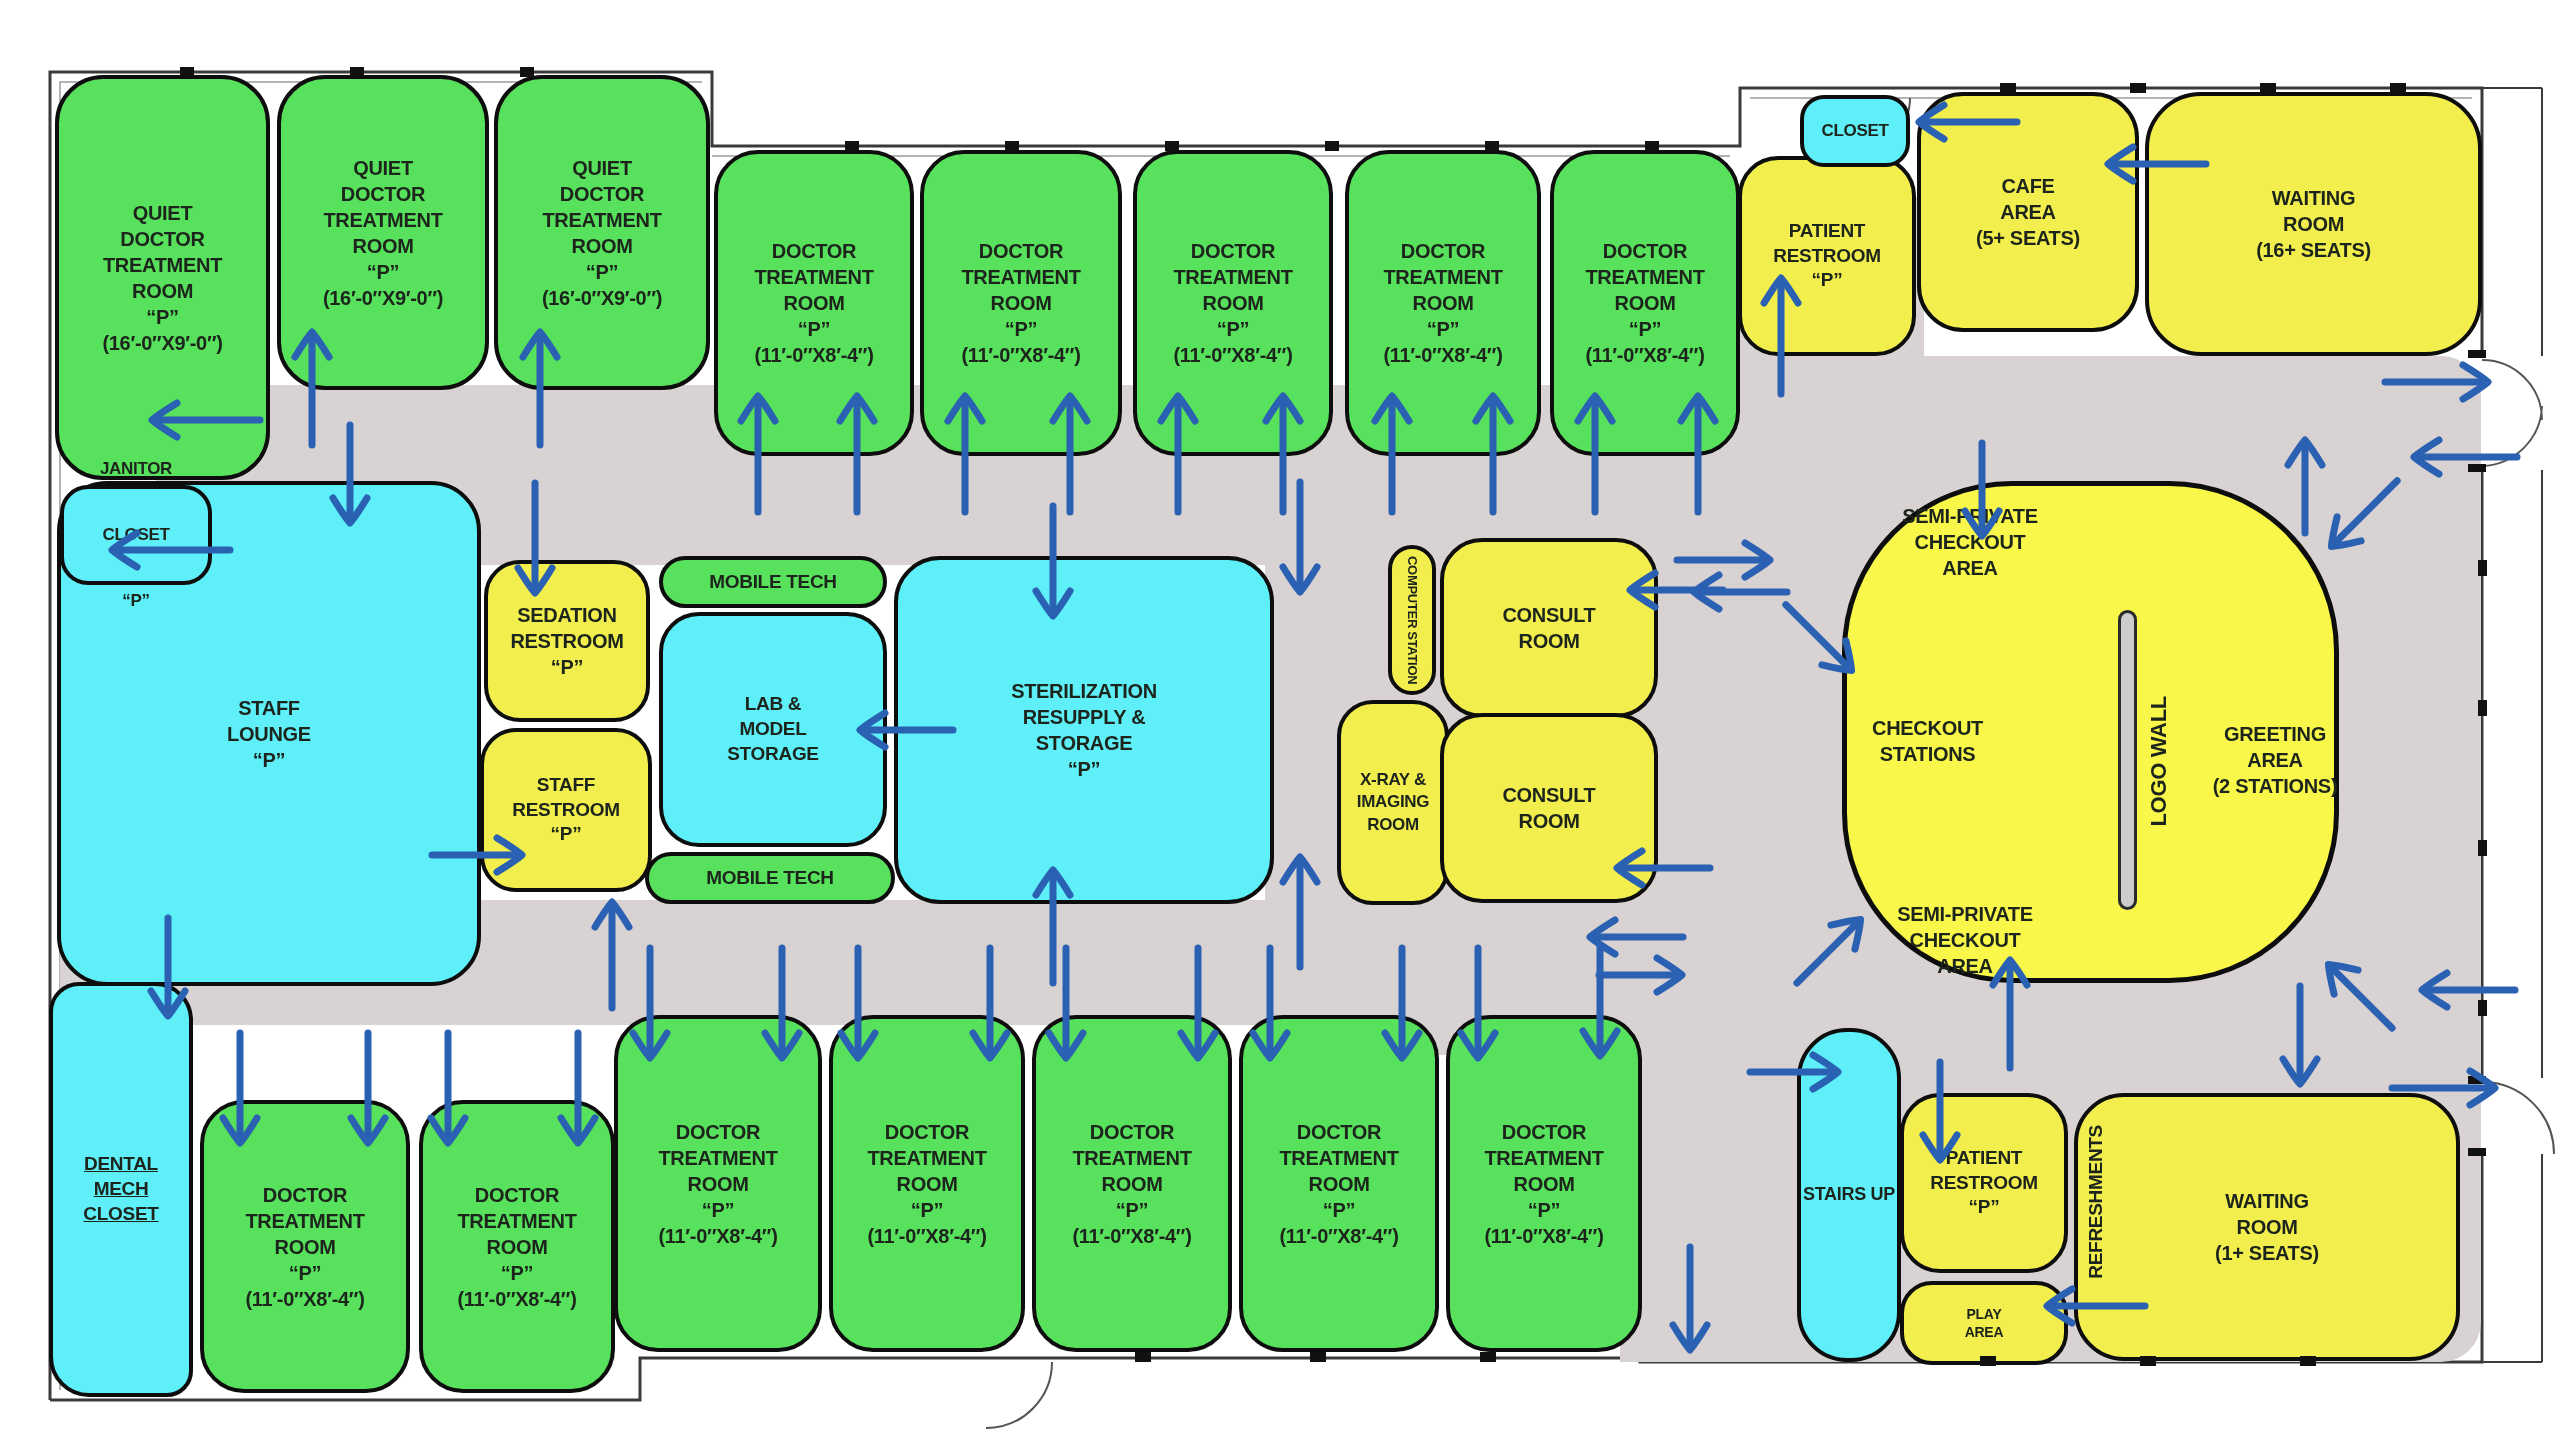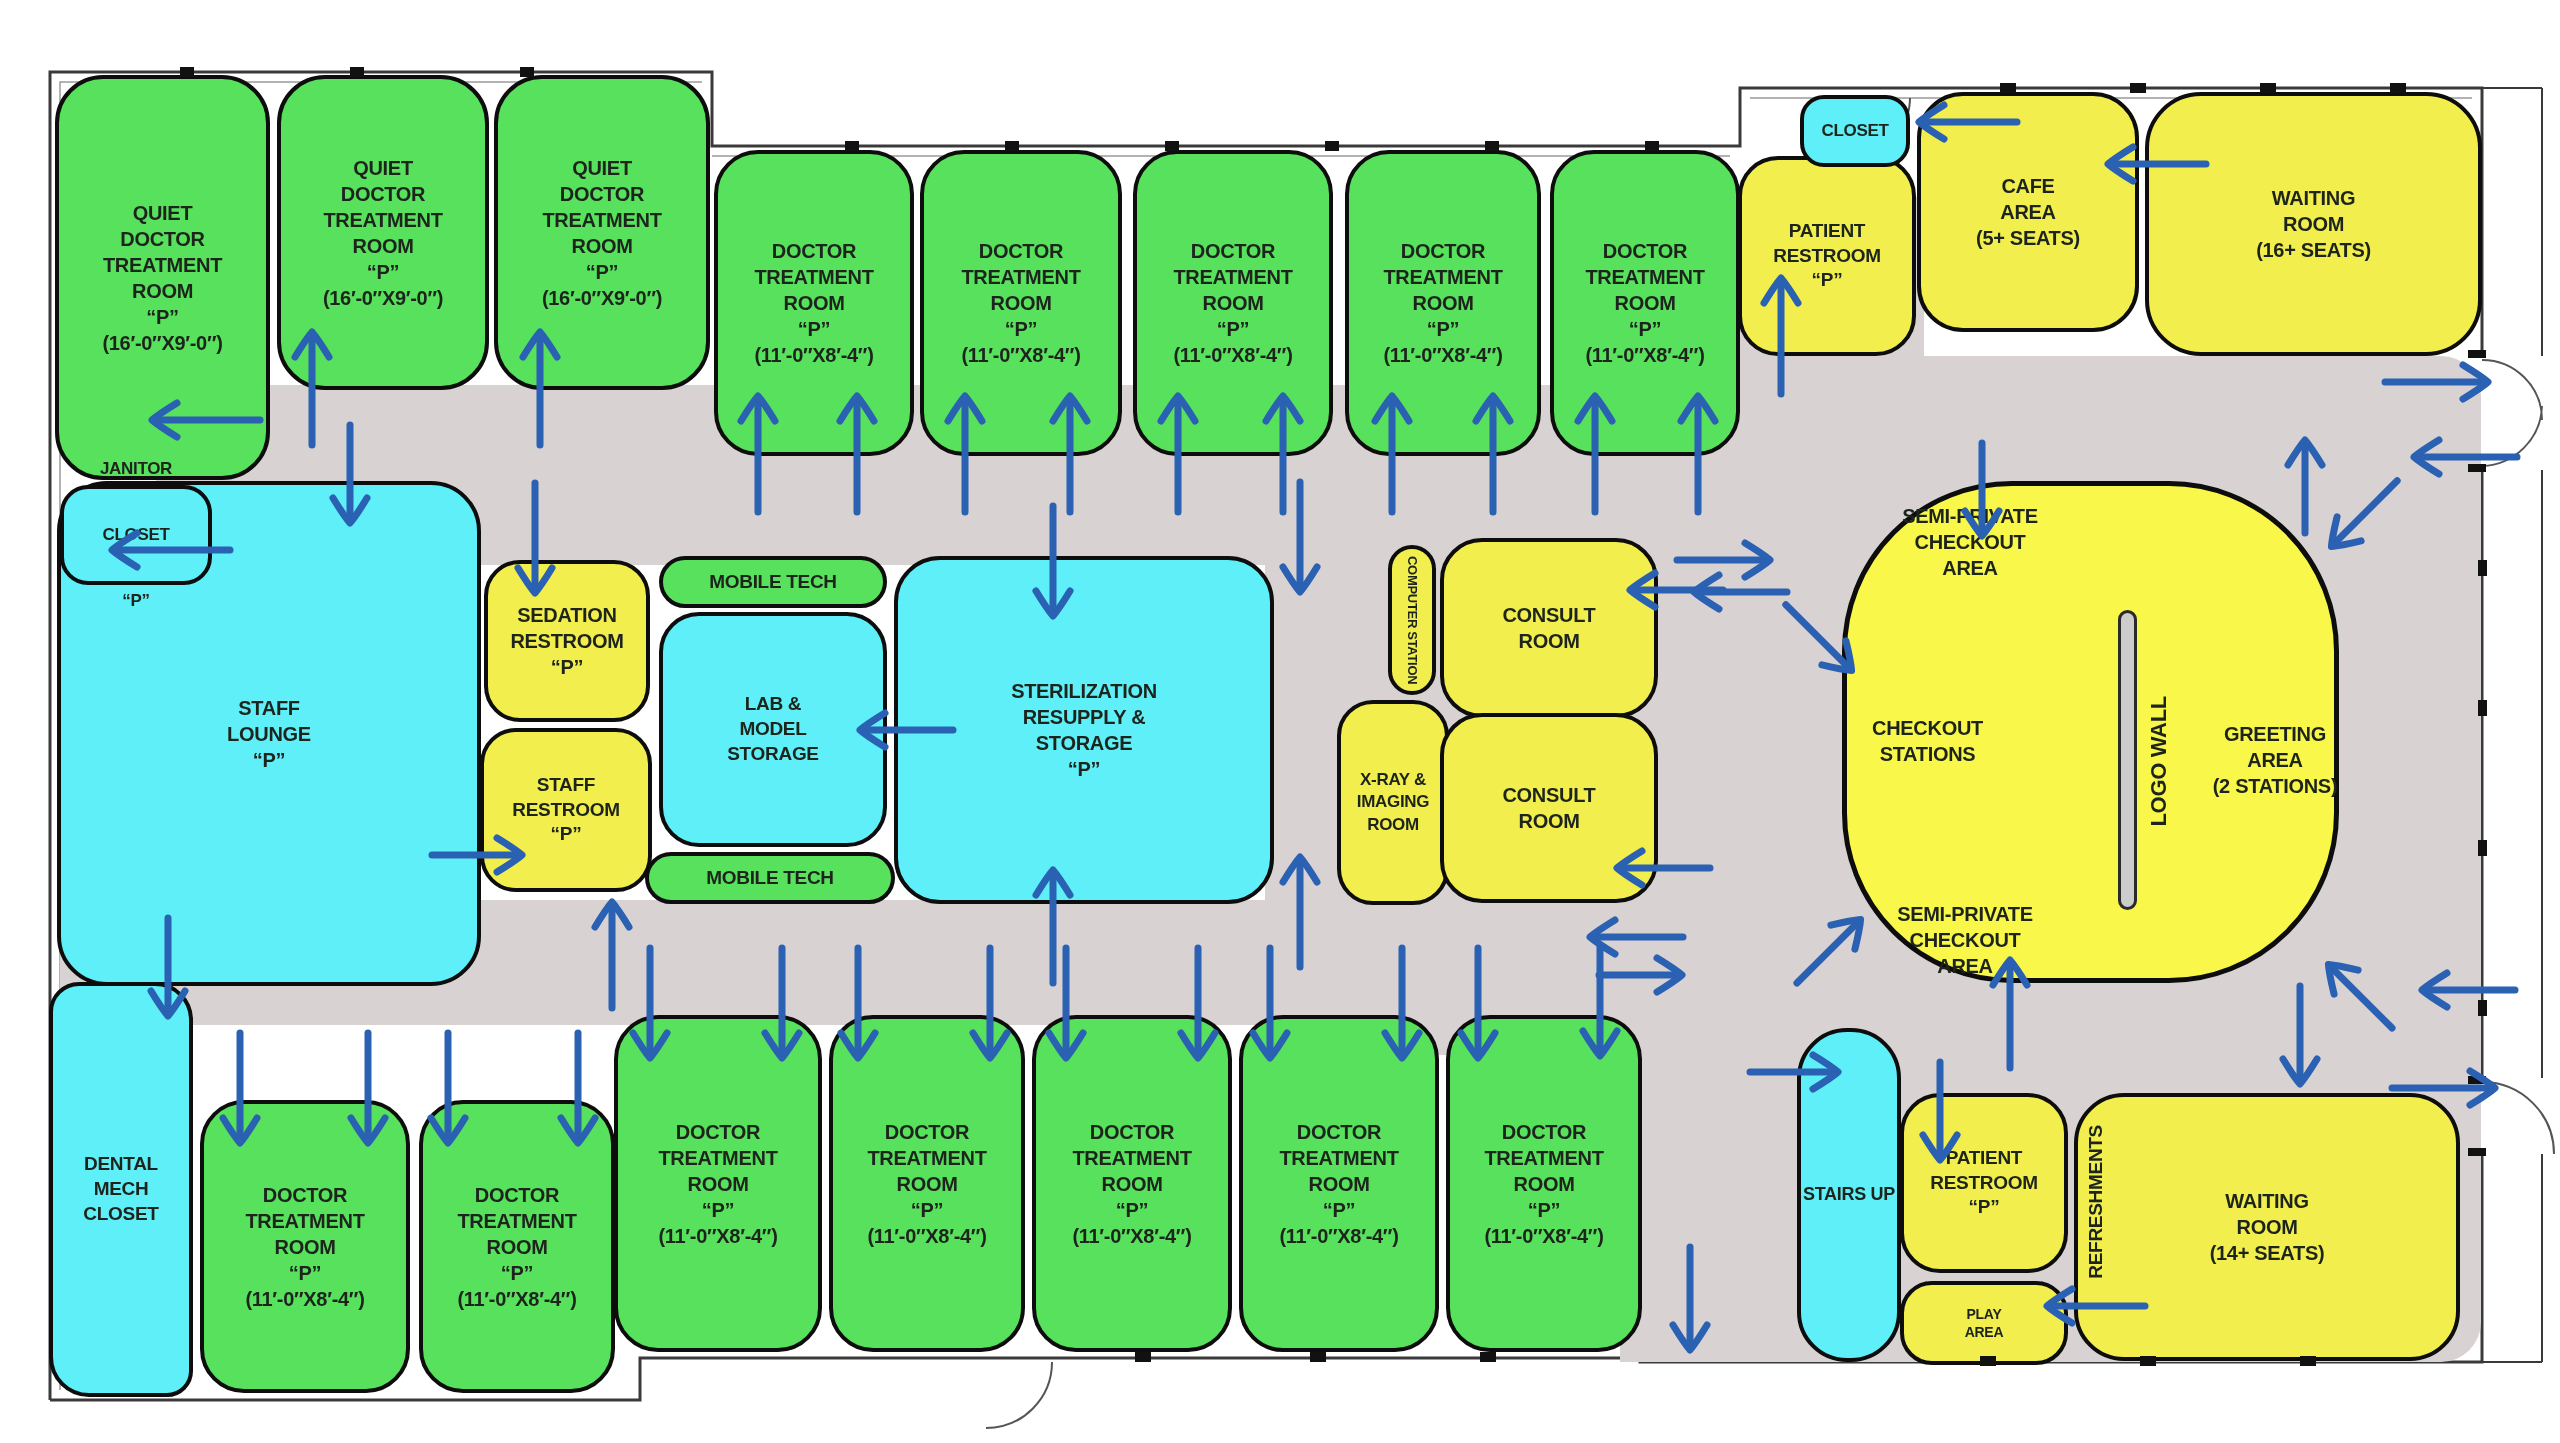--- a/index.html
+++ b/index.html
@@ -13,21 +13,21 @@
   .green{background:#57e15c;}
   .cyan{background:#5eeff8;}
   .yellow{background:#f2ee4e;}
   .blob{background:#f8f74a;border-width:5px;}
   .graybar{background:#cccccc;border-width:3px;border-color:#2a2a2a;}
   .none{border:none !important;background:transparent !important;}
   .vert{flex-direction:row;}
   .vert .ln{writing-mode:vertical-rl;}
   .vflip{flex-direction:row;}
   .vflip .ln{writing-mode:vertical-rl;transform:rotate(180deg);}
-  .rough{border-radius:30px 38px 26px 40px;}
+  .rough{border-radius:30px 38px 26px 40px;text-decoration:underline;}
   .ln{white-space:nowrap;}
 </style>
 </head>
 <body>
 
 <div class="canvas">
 
   <svg class="layer">
     <g stroke="#3a3a3a" stroke-width="3" fill="none">
       <path d="M50,1400 L50,72 L712,72 L712,146 L1740,146 L1740,88 L2482,88 L2482,356
@@ -265,21 +265,21 @@
         <div class="ln">RESTROOM</div>
         <div class="ln">“P”</div>
       </div>
       <div class="room yellow" style="left: 1900px; top: 1281px; width: 168px; height: 84px; border-radius: 32px; font-size: 14px;">
         <div class="ln">PLAY</div>
         <div class="ln">AREA</div>
       </div>
       <div class="room yellow" style="left: 2074px; top: 1093px; width: 386px; height: 268px; border-radius: 50px; font-size: 20px;">
         <div class="ln">WAITING</div>
         <div class="ln">ROOM</div>
-        <div class="ln">(14+ SEATS)</div>
+        <div class="ln">(1+ SEATS)</div>
       </div>
       <div class="room none vflip" style="left: 2078px; top: 1102px; width: 36px; height: 200px; border-radius: 0px; font-size: 19px;">
         <div class="ln">REFRESHMENTS</div>
       </div>
     </div>
 
   <svg class="layer" id="arrows-layer">
     <g fill="#111">
       <rect x="180" y="67" width="14" height="10"></rect>
         <rect x="350" y="67" width="14" height="10"></rect>

